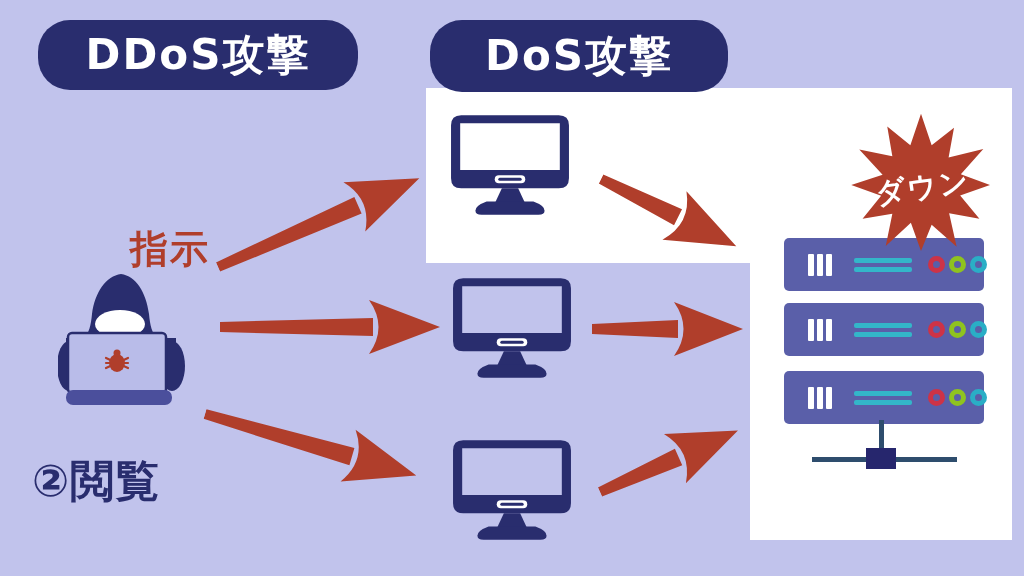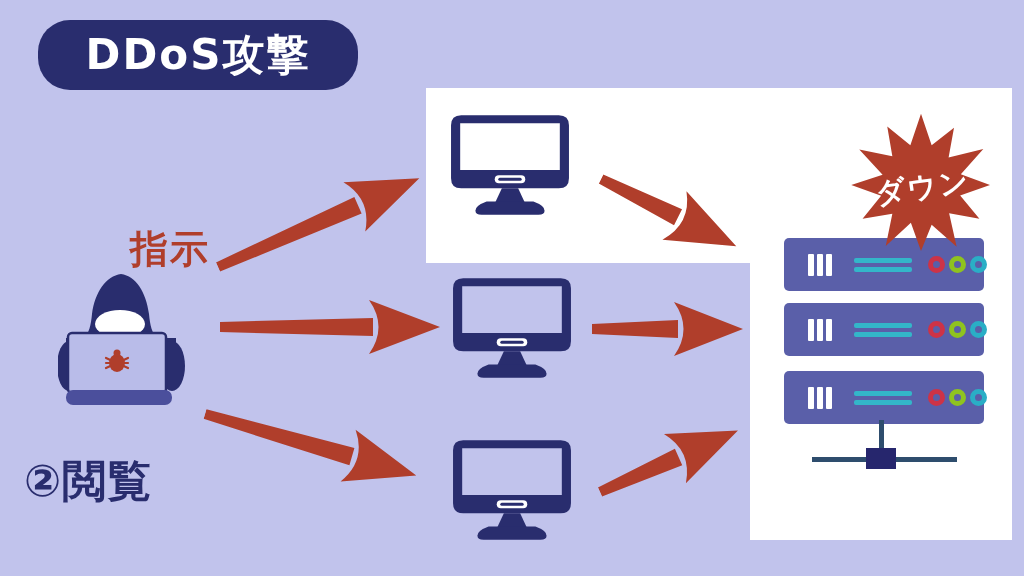--- a/index.html
+++ b/index.html
@@ -23,21 +23,21 @@
   #badge-ddos{left:38px;top:20px;width:320px;height:70px;}
   #badge-dos{left:430px;top:20px;width:298px;height:72px;}
 
   .red-text{
     position:absolute;color:#b03e2b;font-weight:800;font-size:38px;letter-spacing:2px;
   }
   #label-instruction{left:130px;top:192px;margin-top:32px;}
   .navy-text{
     position:absolute;color:#292d6e;font-weight:800;font-size:44px;letter-spacing:1px;
   }
-  #label-browse{left:24px;top:452px;}
+  #label-browse{left:32px;top:452px;}
 
   .arrow{position:absolute;transform-origin:0 50%;}
   .arrow svg{display:block;}
   #arrow-1{left:218px;top:239px;transform:rotate(-23.8deg);}
   #arrow-2{left:220px;top:299px;transform:rotate(0deg);}
   #arrow-3{left:205px;top:386px;transform:rotate(16.2deg);}
   #arrow-4{left:601px;top:151px;transform:rotate(26.4deg);}
   #arrow-5{left:592px;top:301px;transform:rotate(0deg);}
   #arrow-6{left:600px;top:464px;transform:rotate(-24deg);}
 
@@ -76,20 +76,23 @@
 </head>
 <body>
 
 <div class="canvas">
 
   <div id="panel-top" class="white-panel"></div>
   <div id="panel-right" class="white-panel"></div>
 
   <div id="badge-ddos" class="badge">
     <span>DDoS攻撃</span>
+  </div>
+  <div id="badge-dos" class="badge">
+    <span>DoS攻撃</span>
   </div>
 
   <div id="label-instruction" class="red-text">指示</div>
   <div id="label-browse" class="navy-text">②閲覧</div>
 
   <svg id="hacker" width="132" height="142" viewBox="0 0 132 142">
     <path d="M63,4 C48,6 37,22 34,44 C33,55 31,63 26,69 L99,69 C94,63 92,55 91,44 C88,22 78,6 63,4 Z" fill="#292d6e"></path>
     <ellipse cx="62" cy="54" rx="25" ry="14" fill="#ffffff"></ellipse>
     <rect x="8" y="68" width="110" height="34" fill="#292d6e"></rect>
     <ellipse cx="11" cy="96" rx="12" ry="25" fill="#292d6e"></ellipse>

